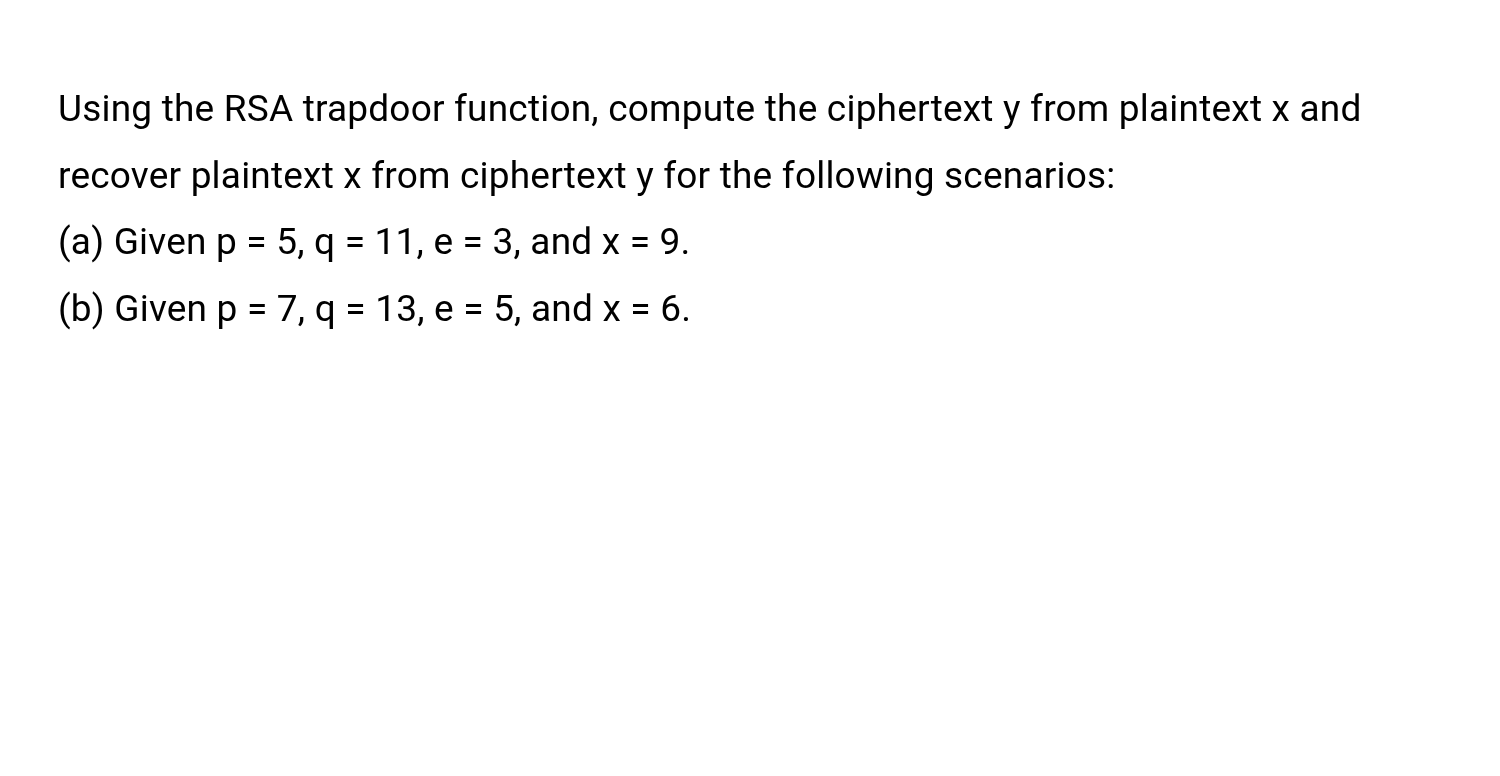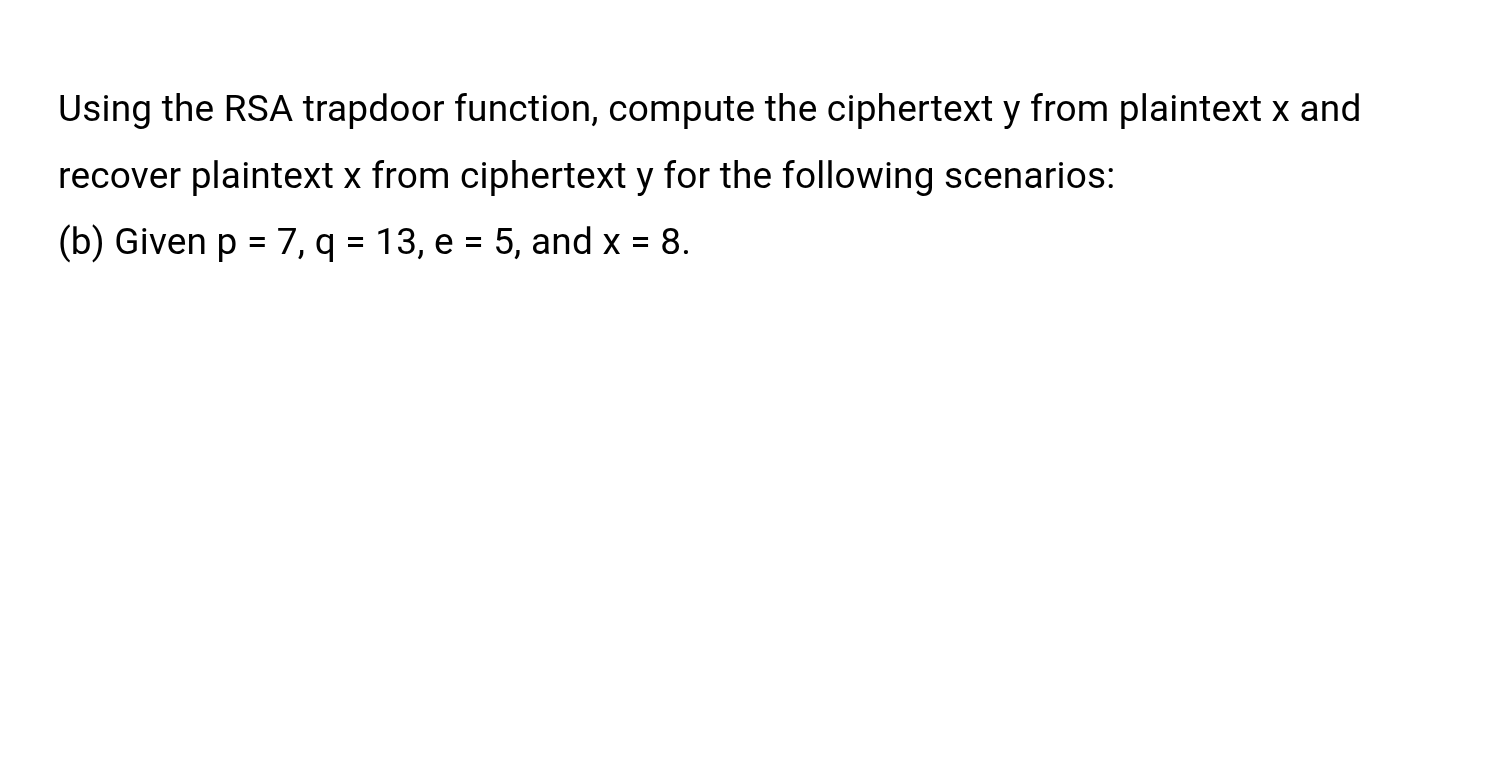--- a/index.html
+++ b/index.html
@@ -22,14 +22,15 @@
     }
     .paragraph {
       display: block;
     }
   </style>
 </head>
 <body>
 
 <div class="document">
   <span class="paragraph">Using the RSA trapdoor function, compute the ciphertext y from plaintext x and recover plaintext x from ciphertext y for the following scenarios:</span>
-  <span class="paragraph">(b) Given p = 7, q = 13, e = 5, and x = 8.</span>
+  <span class="paragraph">(a) Given p = 5, q = 11, e = 3, and x = 9.</span>
+  <span class="paragraph">(b) Given p = 7, q = 13, e = 5, and x = 6.</span>
 </div>
 
 </body></html>

